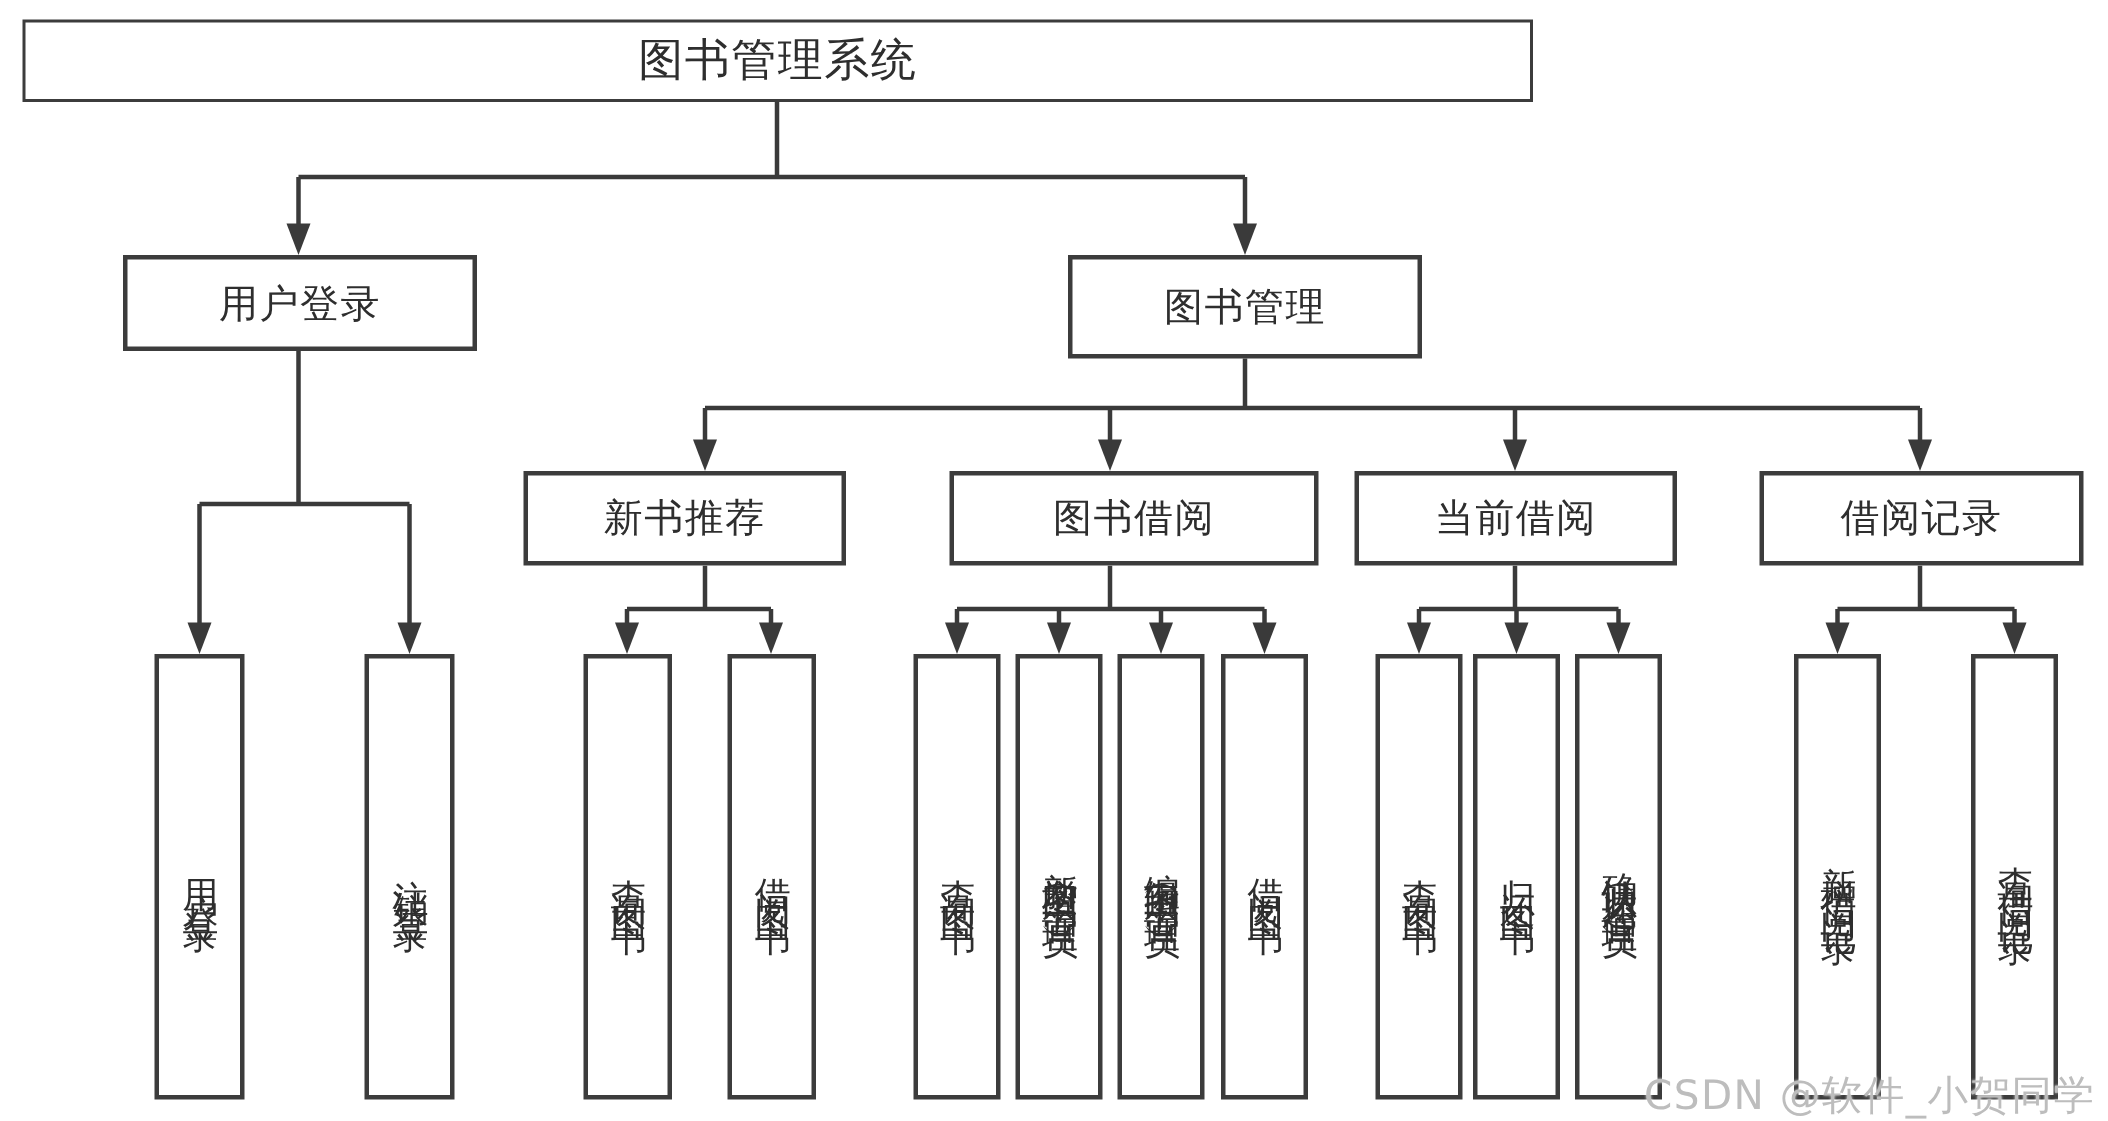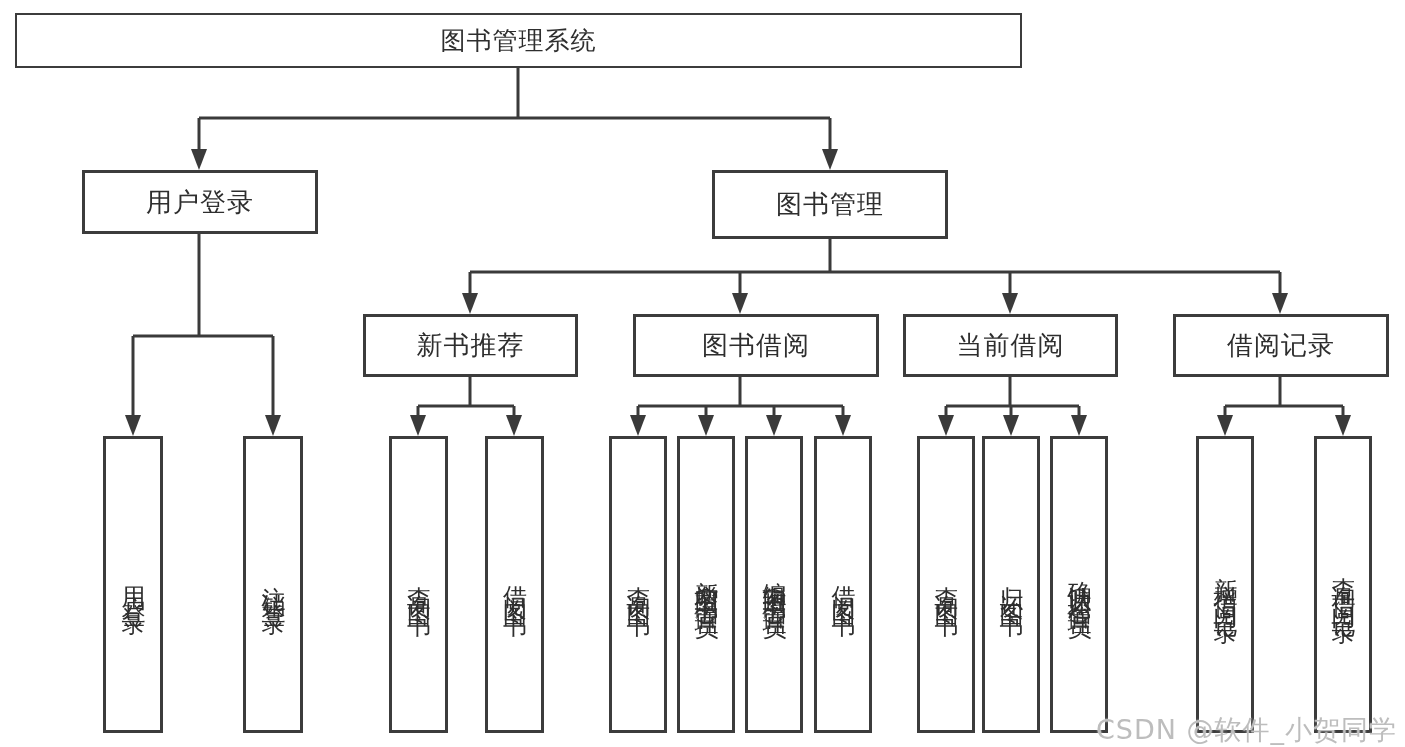--- a/index.html
+++ b/index.html
@@ -8,21 +8,21 @@
     font-family:"DejaVu Sans","Liberation Sans",sans-serif;
     overflow:hidden;
   }
   svg.connectors { position:absolute; left:0; top:0; width:1405px; height:747px; }
   .node {
     position:absolute; box-sizing:border-box; background:#ffffff;
     border:3px solid #3c3c3c; color:#2e2e2e;
     display:flex; align-items:center; justify-content:center;
     text-align:center;
   }
-  .root-box  { border-width:2px; font-size:25px; letter-spacing:1px; }
+  .root-box  { border-width:2px; font-size:30px; letter-spacing:1px; }
   .h-node    { font-size:26px; letter-spacing:1px; }
   .leaf span {
     writing-mode:vertical-rl; text-orientation:mixed;
     font-size:24px; line-height:1.05; letter-spacing:9px;
     display:block;
   }
   .leaf.tight span { letter-spacing:5px; }
   .watermark {
     position:absolute; top:712px; right:8px; z-index:5;
     font-size:27px; color:#bdbdbd;
@@ -87,21 +87,21 @@
     <span>图书管理系统</span>
   </div>
 
   <div class="node h-node" style="left:82px;top:170px;width:236px;height:64px">
     <span>用户登录</span>
   </div>
   <div class="node h-node" style="left:712px;top:170px;width:236px;height:69px">
     <span>图书管理</span>
   </div>
 
-  <div class="node h-node" style="left:363px;top:314px;width:215px;height:63px">
+  <div class="node h-node" style="left:349px;top:314px;width:215px;height:63px">
     <span>新书推荐</span>
   </div>
   <div class="node h-node" style="left:633px;top:314px;width:246px;height:63px">
     <span>图书借阅</span>
   </div>
   <div class="node h-node" style="left:903px;top:314px;width:215px;height:63px">
     <span>当前借阅</span>
   </div>
   <div class="node h-node" style="left:1173px;top:314px;width:216px;height:63px">
     <span>借阅记录</span>

